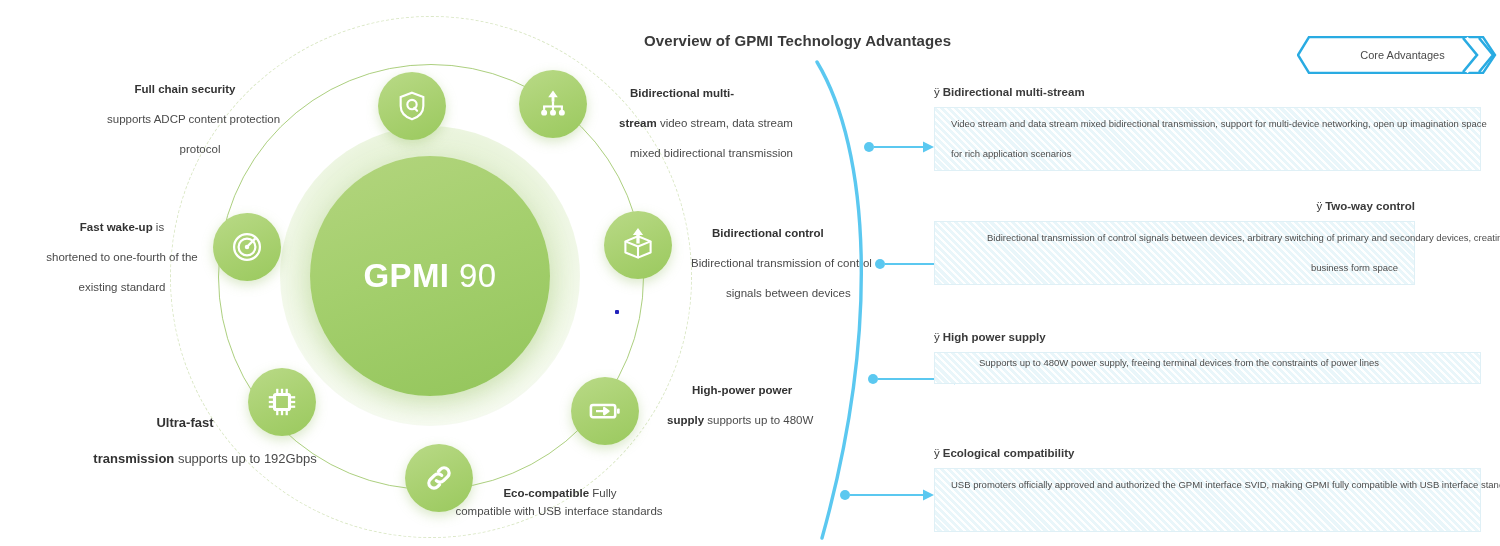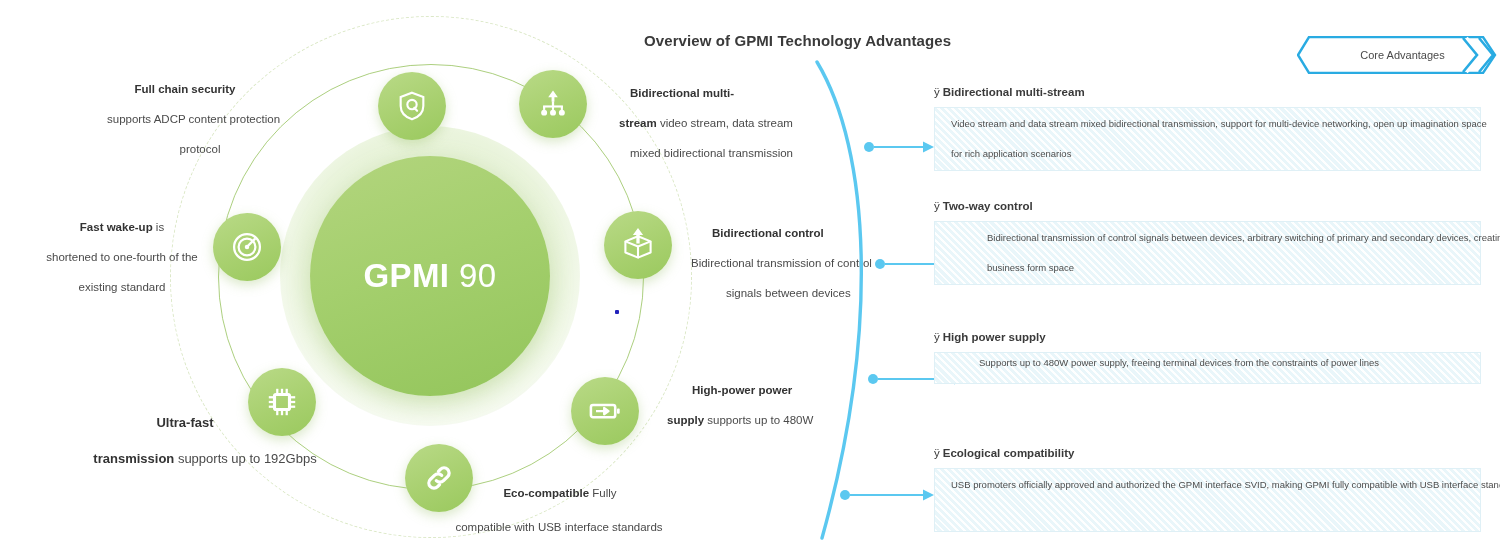--- a/index.html
+++ b/index.html
@@ -72,21 +72,21 @@
   #lbl-security .l3{position:absolute;left:15px;top:60px;width:150px;text-align:center;}
 
   #lbl-wake{left:62px;top:212px;width:120px;text-align:center;}
   #lbl-wake .l2{position:absolute;left:-50px;top:30px;width:220px;text-align:center;}
   #lbl-wake .l3{position:absolute;left:-5px;top:60px;width:130px;text-align:center;}
 
   #lbl-ultra{left:120px;top:408px;width:130px;text-align:center;font-size:13px;}
   #lbl-ultra .l2{position:absolute;left:-35px;top:36px;width:240px;text-align:center;font-size:13px;}
 
   #lbl-eco{left:460px;top:478px;width:200px;text-align:center;}
-  #lbl-eco .l2{position:absolute;left:-6px;top:34px;width:210px;text-align:center;}
+  #lbl-eco .l2{position:absolute;left:-6px;top:18px;width:210px;text-align:center;}
 
   #lbl-multi{left:630px;top:78px;width:180px;text-align:left;}
   #lbl-multi .l2{position:absolute;left:-11px;top:30px;width:210px;text-align:left;}
   #lbl-multi .l3{position:absolute;left:0px;top:60px;width:220px;text-align:left;}
 
   #lbl-ctrl{left:712px;top:218px;width:120px;text-align:left;}
   #lbl-ctrl .l2{position:absolute;left:-21px;top:30px;width:180px;text-align:left;}
   #lbl-ctrl .l3{position:absolute;left:14px;top:60px;width:140px;text-align:left;}
 
   #lbl-power{left:692px;top:375px;width:150px;text-align:left;}
@@ -126,21 +126,21 @@
     border:1px solid #dff0f6;
     color:#4d4d4d;
     font-size:9.5px;
     line-height:30px;
     padding:1px 16px;
   }
   .adv .adv-body .ln{display:block;white-space:nowrap;}
 
   #adv-1{top:86px;width:547px;}
   #adv-1 .adv-body{height:64px;}
-  #adv-2{top:200px;width:547px;}
+  #adv-2{top:200px;width:481px;text-align:right;}
   #adv-2 .adv-body{height:64px;padding-left:52px;}
   #adv-3{top:331px;width:547px;}
   #adv-3 .adv-body{height:32px;padding-left:44px;line-height:18px;}
   #adv-4{top:447px;width:547px;}
   #adv-4 .adv-body{height:64px;padding-left:16px;}
 </style>
 </head>
 <body>
 
 <div class="stage">

